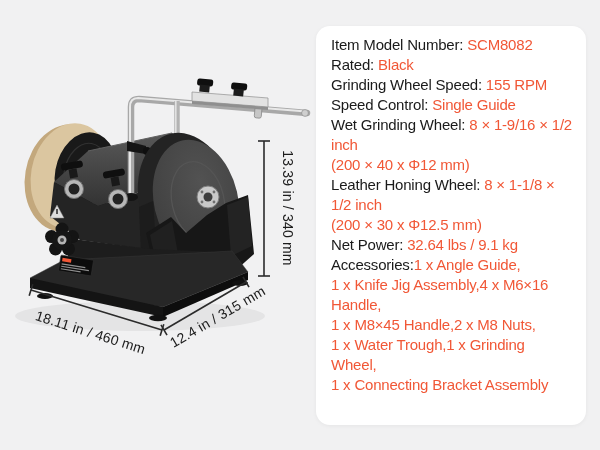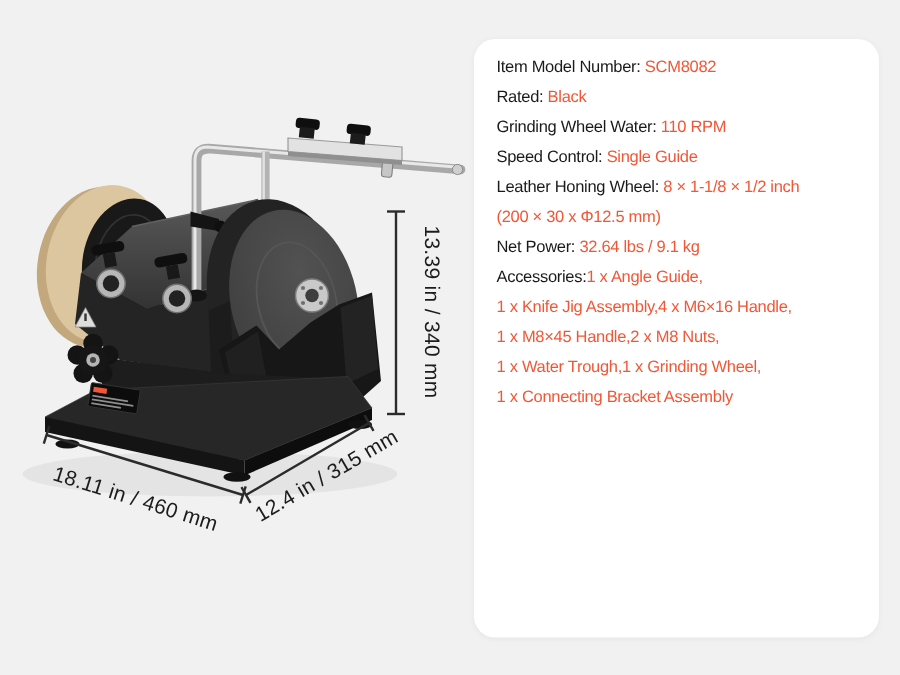--- a/index.html
+++ b/index.html
@@ -9,21 +9,21 @@
     font-family:"Liberation Sans", sans-serif;
   }
   .stage{position:absolute;left:0;top:0;width:600px;height:450px;}
   .product-svg{position:absolute;left:0;top:0;}
   .card{
     position:absolute;left:316px;top:26px;width:270px;height:399px;
     background:#ffffff;border-radius:14px;
     box-shadow:0 1px 4px rgba(0,0,0,0.05);
     padding:9px 12px 9px 15px;box-sizing:border-box;
   }
-  .spec{margin:0;font-size:11px;line-height:20px;letter-spacing:-0.2px;}
+  .spec{margin:0;font-size:15px;line-height:20px;letter-spacing:-0.2px;}
   .spec .k{color:#1a1a1a;}
   .spec .v{color:#f15736;white-space:pre-wrap;}
   .dim-text{
     font-family:"Liberation Sans", sans-serif;
     font-size:14px;fill:#1c1c1c;letter-spacing:0.2px;
   }
 </style>
 </head>
 <body>
 
@@ -166,22 +166,24 @@
       <line x1="164" y1="330" x2="246" y2="282"></line>
       <line x1="161" y1="324.8" x2="167" y2="335.2"></line>
       <line x1="243" y1="276.8" x2="249" y2="287.2"></line>
     </g>
     <text class="dim-text" transform="translate(220,321) rotate(-30.3)" text-anchor="middle">12.4 in / 315 mm</text>
   </svg>
 
   <div class="card">
     <p class="spec"><span class="k">Item Model Number: </span><span class="v">SCM8082</span></p>
     <p class="spec"><span class="k">Rated: </span><span class="v">Black</span></p>
-    <p class="spec"><span class="k">Grinding Wheel Water: </span><span class="v">110 RPM</span></p>
+    <p class="spec"><span class="k">Grinding Wheel Speed: </span><span class="v">155 RPM</span></p>
     <p class="spec"><span class="k">Speed Control: </span><span class="v">Single Guide</span></p>
+    <p class="spec"><span class="k">Wet Grinding Wheel: </span><span class="v">8 × 1-9/16 × 1/2 inch
+(200 × 40 x Φ12 mm)</span></p>
     <p class="spec"><span class="k">Leather Honing Wheel: </span><span class="v">8 × 1-1/8 × 1/2 inch
 (200 × 30 x Φ12.5 mm)</span></p>
     <p class="spec"><span class="k">Net Power: </span><span class="v">32.64 lbs / 9.1 kg</span></p>
     <p class="spec"><span class="k">Accessories:</span><span class="v">1 x Angle Guide,
 1 x Knife Jig Assembly,4 x M6×16 Handle,
 1 x M8×45 Handle,2 x M8 Nuts,
 1 x Water Trough,1 x Grinding Wheel,
 1 x Connecting Bracket Assembly</span></p>
   </div>
 

